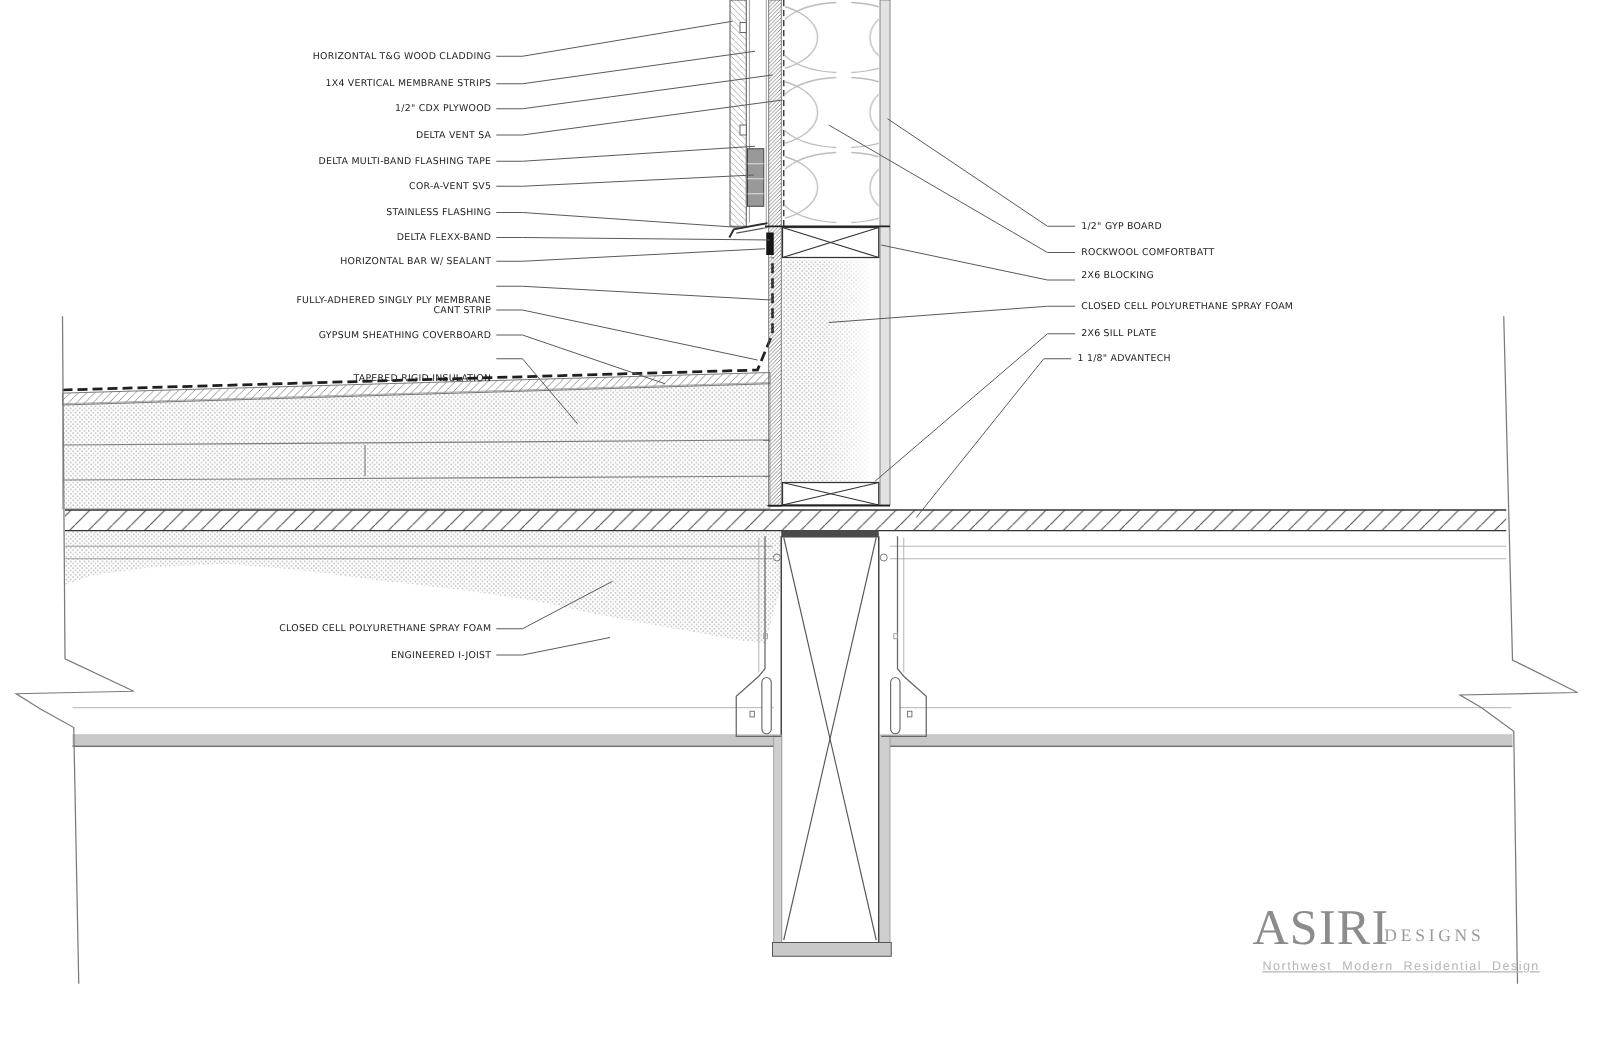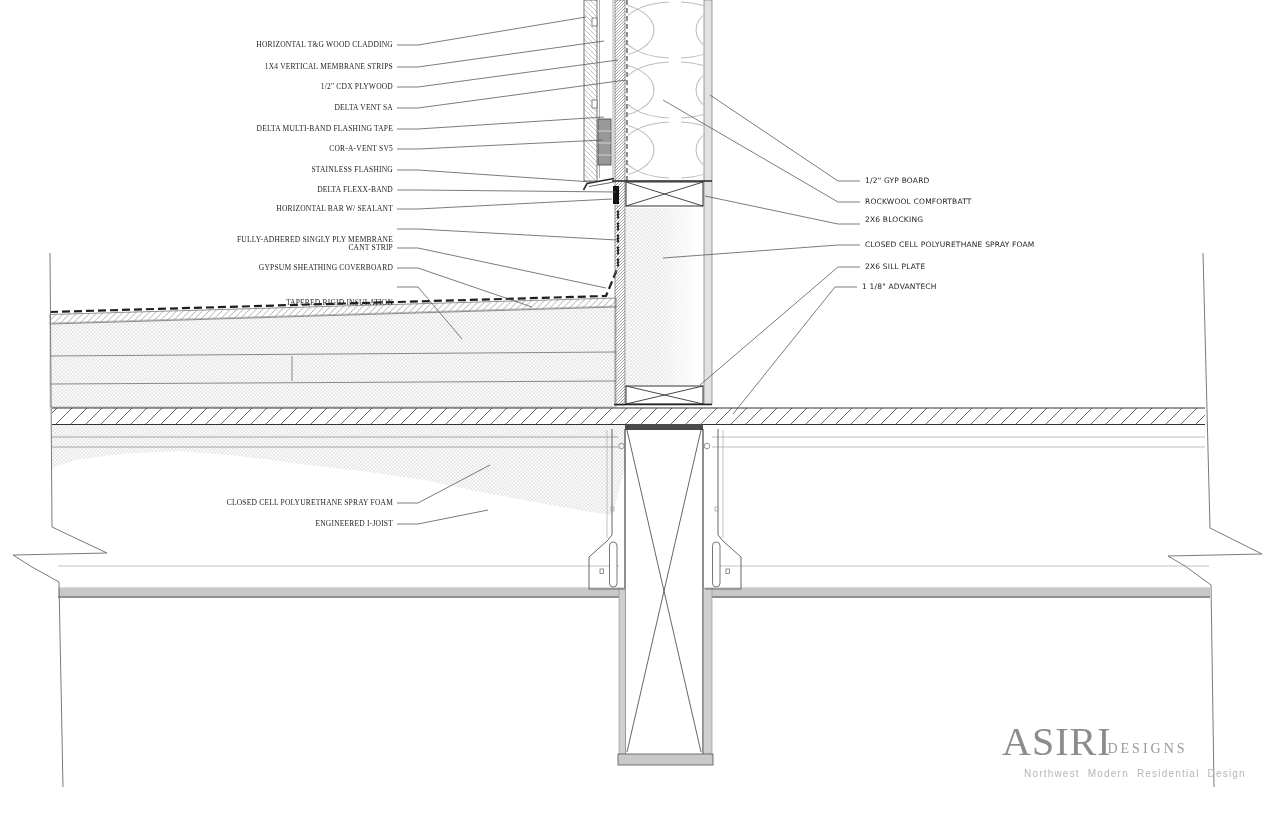--- a/index.html
+++ b/index.html
@@ -1,27 +1,27 @@
 <!DOCTYPE html>
 <html><head>
 <meta charset="utf-8">
 <style>
   html,body{margin:0;padding:0;background:#fff;}
   #canvas{position:relative;width:1280px;height:833px;background:#ffffff;overflow:hidden;
           font-family:"DejaVu Sans",sans-serif;}
   #drawing-svg{position:absolute;left:0;top:0;}
   .lbl{position:absolute;font-size:7.5px;letter-spacing:.2px;color:#1c1c1c;
        white-space:nowrap;line-height:8px;}
-  .lbl.ra{text-align:left;font-family:Liberation Serif, serif;}
+  .lbl.ra{text-align:left;}
   .logo{position:absolute;left:1002px;top:718px;width:200px;color:#8f8f8f;}
   .logo .brand{font-family:"Liberation Serif",serif;}
   .logo .name{font-size:40px;letter-spacing:1px;color:#8c8c8c;}
   .logo .word{font-size:14px;letter-spacing:3px;color:#9a9a9a;position:relative;top:-2px;left:-4px;}
   .logo .tagline{font-family:"Liberation Sans",sans-serif;font-size:10px;letter-spacing:1.2px;
-       word-spacing:4px;color:#b5b5b5;margin-top:3px;margin-left:22px;white-space:nowrap;}
+       word-spacing:4px;color:#b5b5b5;margin-top:3px;margin-left:8px;white-space:nowrap;text-decoration:underline;}
 </style>
 </head>
 <body>
 
 <div id="canvas">
 
 <svg id="drawing-svg" width="1280" height="833" viewBox="0 0 1280 833">
   <defs>
     <pattern id="stip" width="3.6" height="3.6" patternUnits="userSpaceOnUse">
       <circle cx="0.9" cy="0.9" r="0.65" fill="#b8b8b8"></circle>

